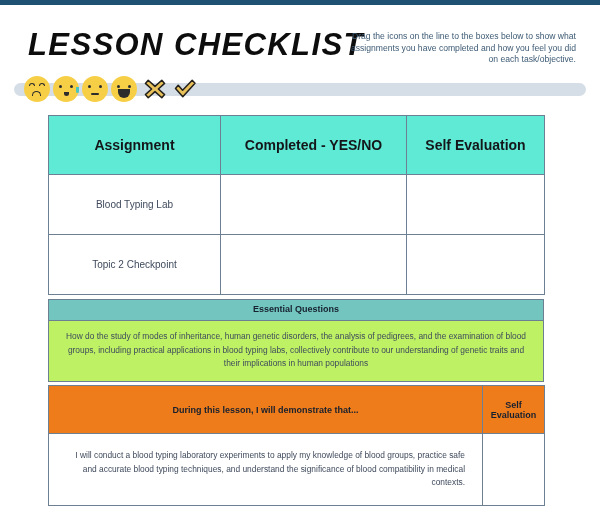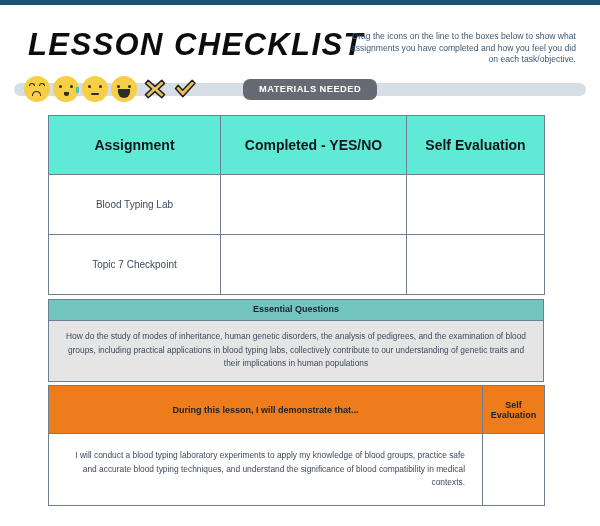--- a/index.html
+++ b/index.html
@@ -220,21 +220,21 @@
   .eq-head {
     background: #72c6bf;
     text-align: center;
     font-size: 9px;
     font-weight: bold;
     color: #17202e;
     padding: 4px 0 6px 0;
     border-bottom: 1.3px solid #6c7f93;
   }
   .eq-body {
-    background: #e5e5e5;
+    background: #bef264;
     text-align: center;
     font-size: 8.4px;
     line-height: 13.5px;
     color: #3f4a5c;
     padding: 9px 10px 10px 10px;
   }
 
   
   .demo-table {
     position: absolute;
@@ -315,21 +315,20 @@
 
     <svg class="mark" viewBox="0 0 24 24">
       <path d="M5.2 3.2 L12 9.4 L18.8 3.2 L21.6 6.4 L15.4 12 L21.6 17.6 L18.8 20.8 L12 14.6 L5.2 20.8 L2.4 17.6 L8.6 12 L2.4 6.4 Z" fill="#e8c15a" stroke="#23201c" stroke-width="1.5" stroke-linejoin="round"></path>
     </svg>
 
     <svg class="mark" viewBox="0 0 24 24">
       <path d="M2.5 11.5 L5.2 8.3 L9.6 13.2 L19.2 3.2 L22 6.2 L9.8 19.8 Z" fill="#e8c15a" stroke="#23201c" stroke-width="1.5" stroke-linejoin="round"></path>
     </svg>
   </div>
 
-  <div class="materials-badge">MATERIALS NEEDED</div>
 
   <table class="assign-table">
     <colgroup>
       <col class="col-a">
         <col class="col-b">
         <col class="col-c">
     </colgroup>
     <thead>
       <tr>
         <th>Assignment</th>
@@ -337,21 +336,21 @@
         <th>Self Evaluation</th>
       </tr>
     </thead>
     <tbody>
       <tr>
         <td>Blood Typing Lab</td>
         <td></td>
         <td></td>
       </tr>
       <tr>
-        <td>Topic 7 Checkpoint</td>
+        <td>Topic 2 Checkpoint</td>
         <td></td>
         <td></td>
       </tr>
     </tbody>
   </table>
 
   <div class="eq-box">
     <div class="eq-head">Essential Questions</div>
     <div class="eq-body">How do the study of modes of inheritance, human genetic disorders, the analysis of pedigrees, and the examination of blood groups, including practical applications in blood typing labs, collectively contribute to our understanding of genetic traits and their implications in human populations</div>
   </div>

